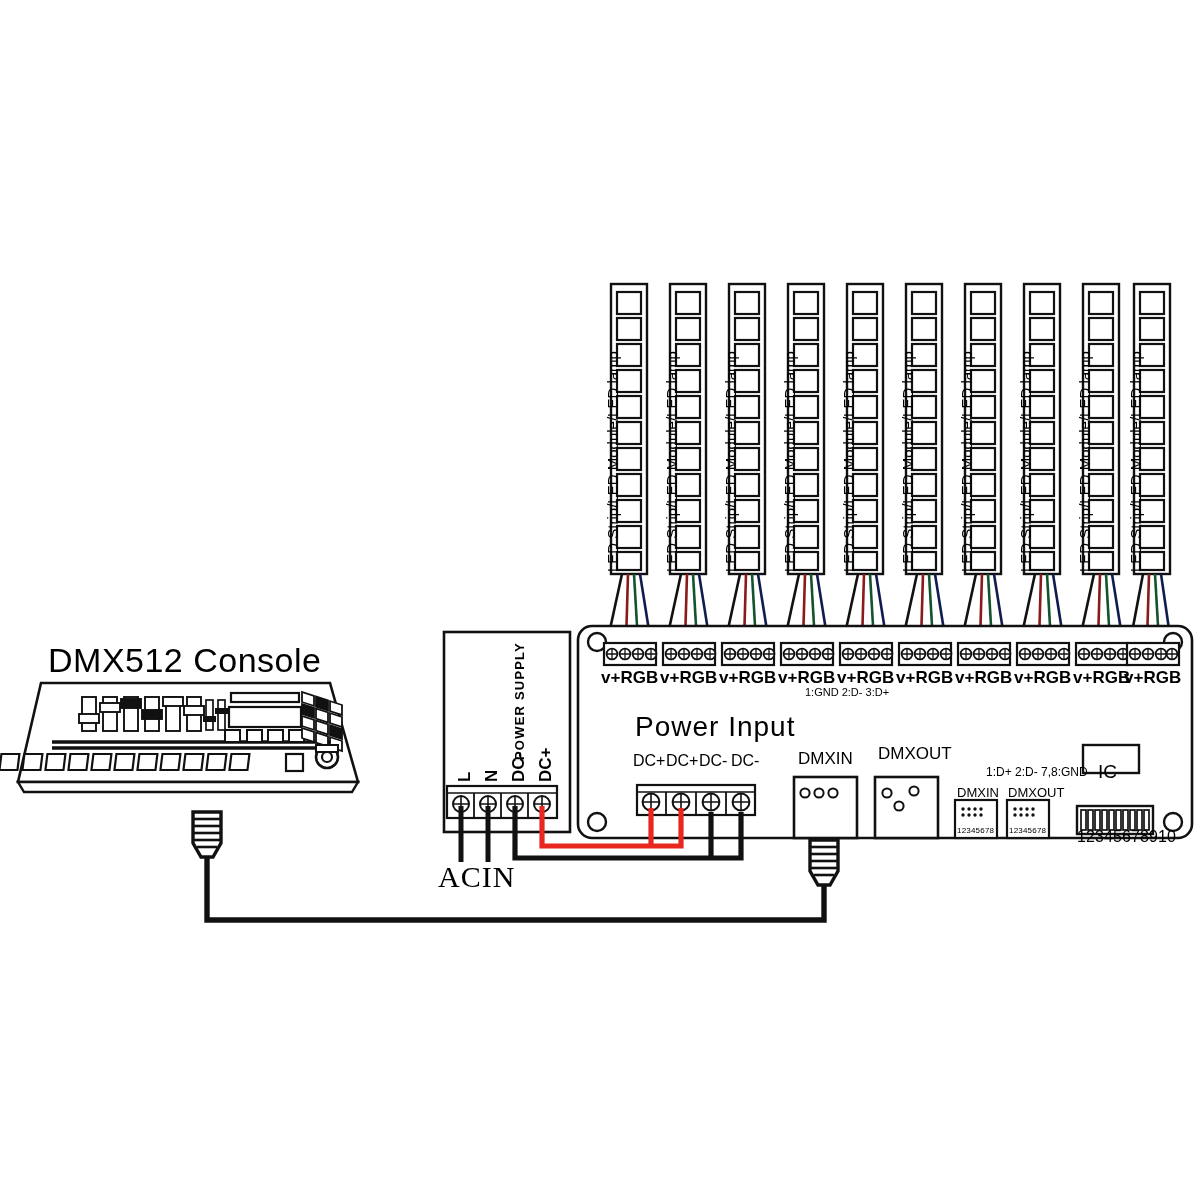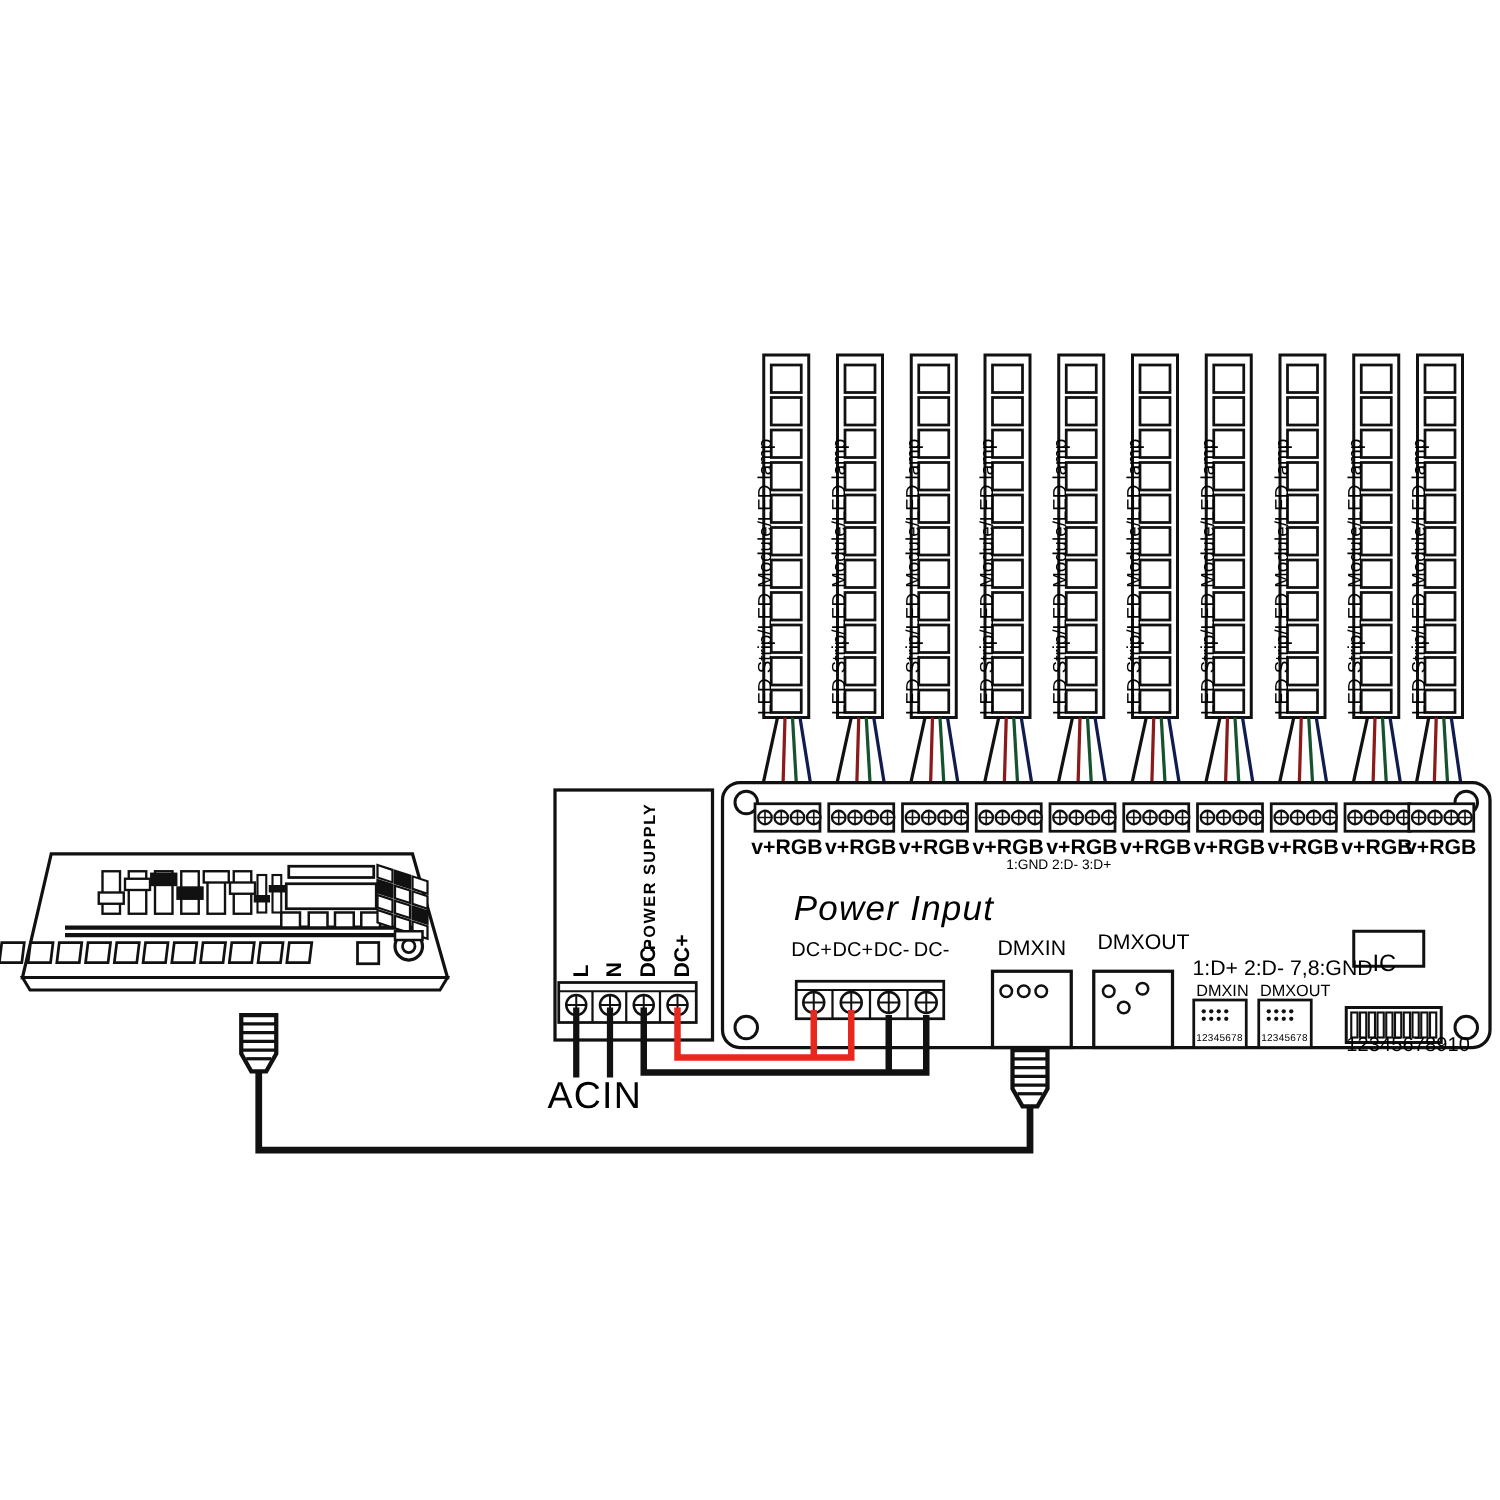--- a/index.html
+++ b/index.html
@@ -528,31 +528,32 @@
     </g>
 
     <g>
       <circle cx="327" cy="757" r="11" fill="#fff" stroke="#111" stroke-width="2.6"></circle>
       <circle cx="327" cy="757" r="5" fill="#fff" stroke="#111" stroke-width="2.2"></circle>
       <rect x="316" y="745" width="22" height="7" fill="#fff" stroke="#111" stroke-width="2"></rect>
     </g>
   </g>
 </svg>
 
-
-<div class="lbl" style="left:438px;top:862px;font-size:30px;letter-spacing:1px;">ACIN</div>
+<div class="lbl" style="left:48px;top:643px;font-size:34px;letter-spacing:0.5px;">DMX512 Console</div>
+
+<div class="lbl" style="left:438px;top:862px;font-size:30px;letter-spacing:1px;font-family:Liberation Serif, serif;">ACIN</div>
 
 <div class="lbl vert" style="left:513px;top:760px;font-size:13px;font-weight:bold;letter-spacing:1.2px;transform:rotate(-90deg);">POWER SUPPLY</div>
 
 <div class="lbl vert" style="left:456px;top:782px;font-size:17px;font-weight:bold;transform:rotate(-90deg);">L</div>
 <div class="lbl vert" style="left:483px;top:782px;font-size:17px;font-weight:bold;transform:rotate(-90deg);">N</div>
 <div class="lbl vert" style="left:510px;top:782px;font-size:17px;font-weight:bold;transform:rotate(-90deg);">DC-</div>
 <div class="lbl vert" style="left:537px;top:782px;font-size:17px;font-weight:bold;transform:rotate(-90deg);">DC+</div>
 
-<div class="lbl" style="left:635px;top:713px;font-size:28px;letter-spacing:1px;font-style:italic;">Power Input</div>
+<div class="lbl" style="left:635px;top:713px;font-size:28px;letter-spacing:1px;">Power Input</div>
 
 <div class="lbl" style="left:633px;top:753px;font-size:16px;">DC+</div>
 <div class="lbl" style="left:666px;top:753px;font-size:16px;">DC+</div>
 <div class="lbl" style="left:699px;top:753px;font-size:16px;">DC-</div>
 <div class="lbl" style="left:731px;top:753px;font-size:16px;">DC-</div>
 
 <div class="lbl" style="left:601px;top:669px;font-size:17px;font-weight:bold;">v+RGB</div>
 <div class="lbl" style="left:660px;top:669px;font-size:17px;font-weight:bold;">v+RGB</div>
 <div class="lbl" style="left:719px;top:669px;font-size:17px;font-weight:bold;">v+RGB</div>
 <div class="lbl" style="left:778px;top:669px;font-size:17px;font-weight:bold;">v+RGB</div>
@@ -560,21 +561,21 @@
 <div class="lbl" style="left:896px;top:669px;font-size:17px;font-weight:bold;">v+RGB</div>
 <div class="lbl" style="left:955px;top:669px;font-size:17px;font-weight:bold;">v+RGB</div>
 <div class="lbl" style="left:1014px;top:669px;font-size:17px;font-weight:bold;">v+RGB</div>
 <div class="lbl" style="left:1073px;top:669px;font-size:17px;font-weight:bold;">v+RGB</div>
 <div class="lbl" style="left:1124px;top:669px;font-size:17px;font-weight:bold;">v+RGB</div>
 
 <div class="lbl" style="left:805px;top:687px;font-size:11px;">1:GND 2:D- 3:D+</div>
 <div class="lbl" style="left:798px;top:750px;font-size:17px;">DMXIN</div>
 <div class="lbl" style="left:878px;top:745px;font-size:17px;">DMXOUT</div>
 
-<div class="lbl" style="left:954px;top:766px;font-size:17px;">1:D+ 2:D- 7,8:GND</div>
+<div class="lbl" style="left:986px;top:766px;font-size:12px;">1:D+ 2:D- 7,8:GND</div>
 <div class="lbl" style="left:957px;top:786px;font-size:13px;">DMXIN</div>
 <div class="lbl" style="left:1008px;top:786px;font-size:13px;">DMXOUT</div>
 <div class="lbl" style="left:957px;top:827px;font-size:8px;letter-spacing:0.2px;">12345678</div>
 <div class="lbl" style="left:1009px;top:827px;font-size:8px;letter-spacing:0.2px;">12345678</div>
 
 <div class="lbl" style="left:1098px;top:750px;font-size:19px;margin-top:12px;">IC</div>
 
 <div class="lbl" style="left:1077px;top:786px;font-size:16px;letter-spacing:0.1px;margin-top:43px;">12345678910</div>
 
 <div class="lbl vert" style="left:605px;top:572px;font-size:15px;transform:rotate(-90deg);">LED Strip/LED Module/LED lamp</div>

